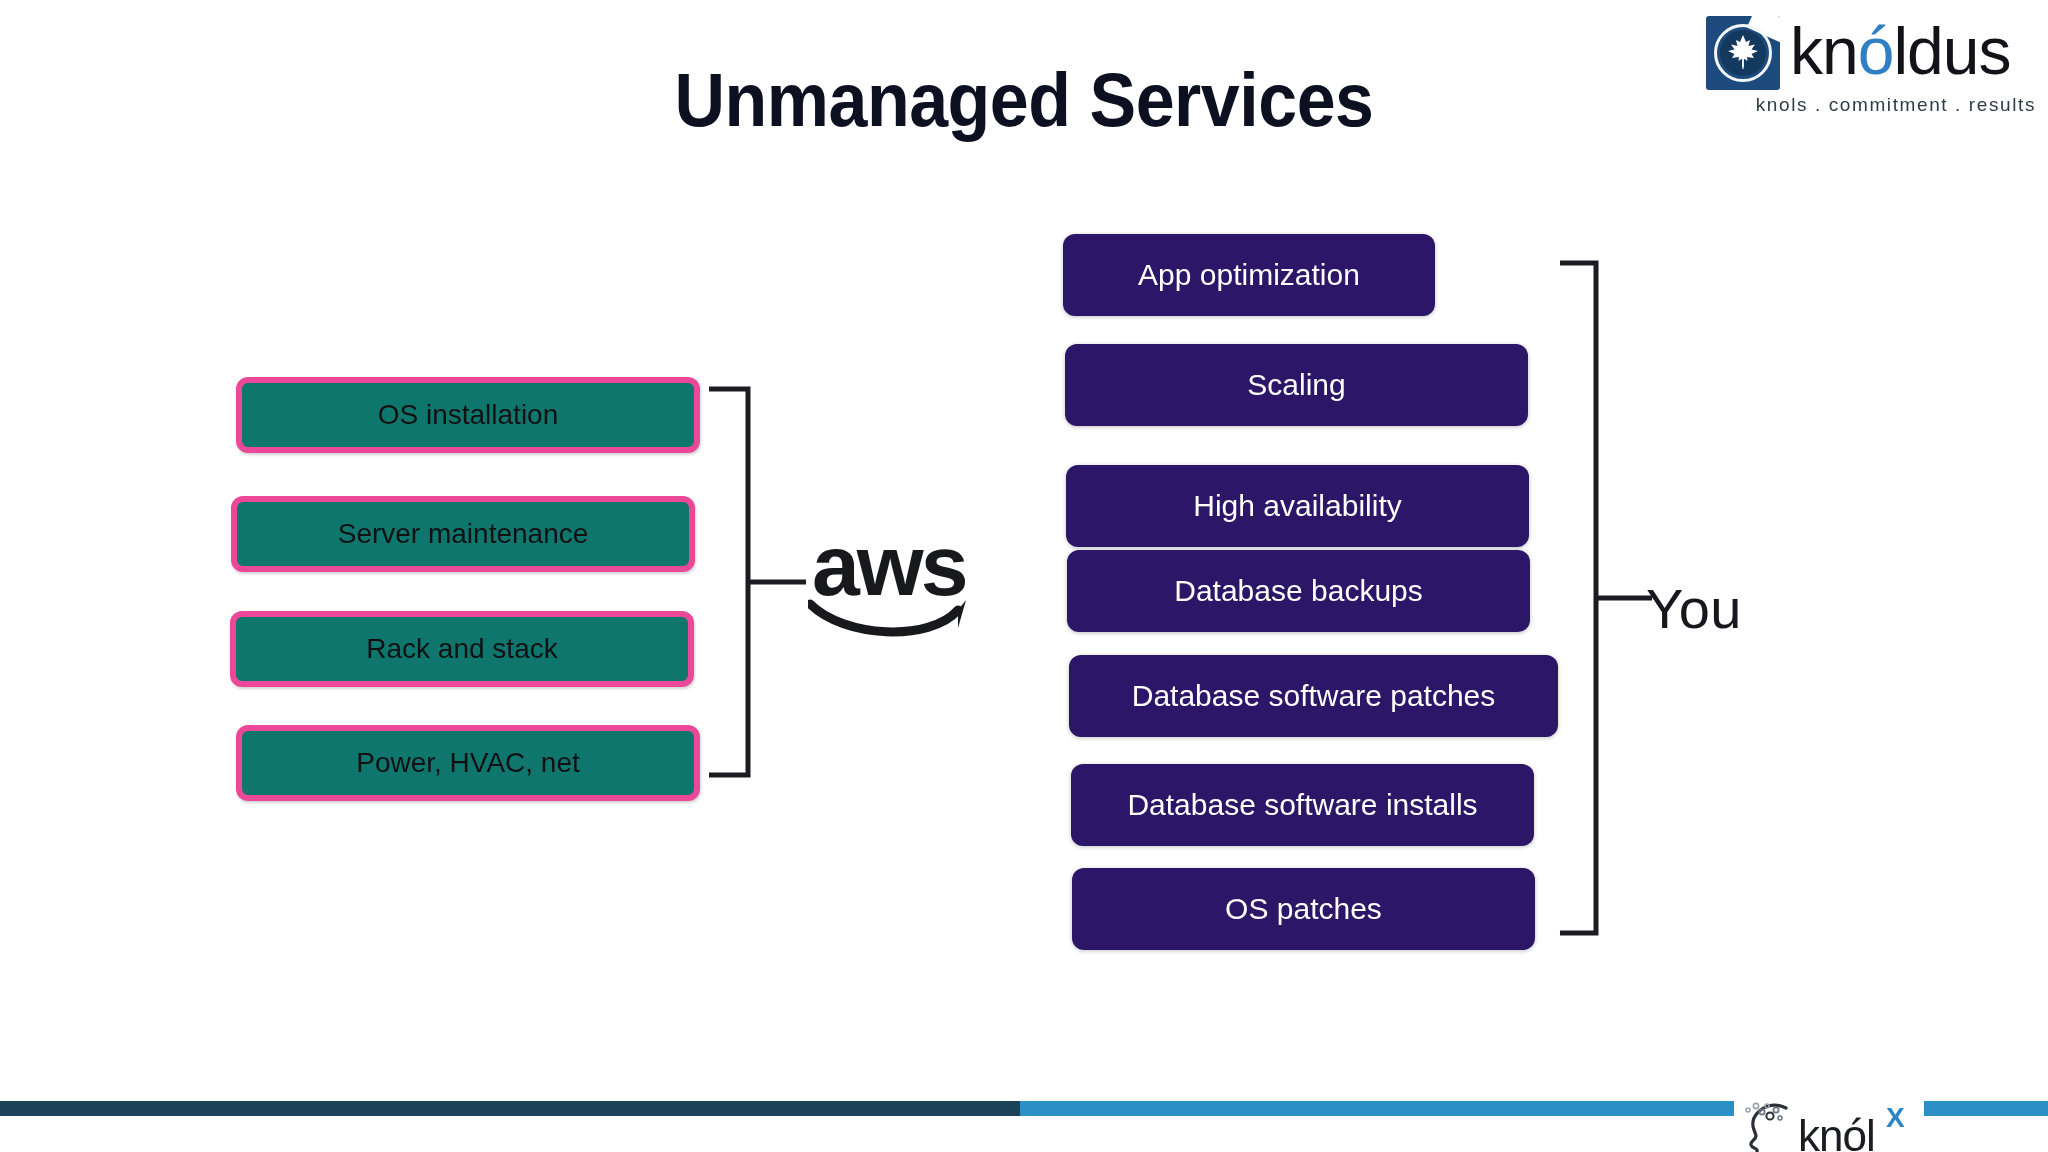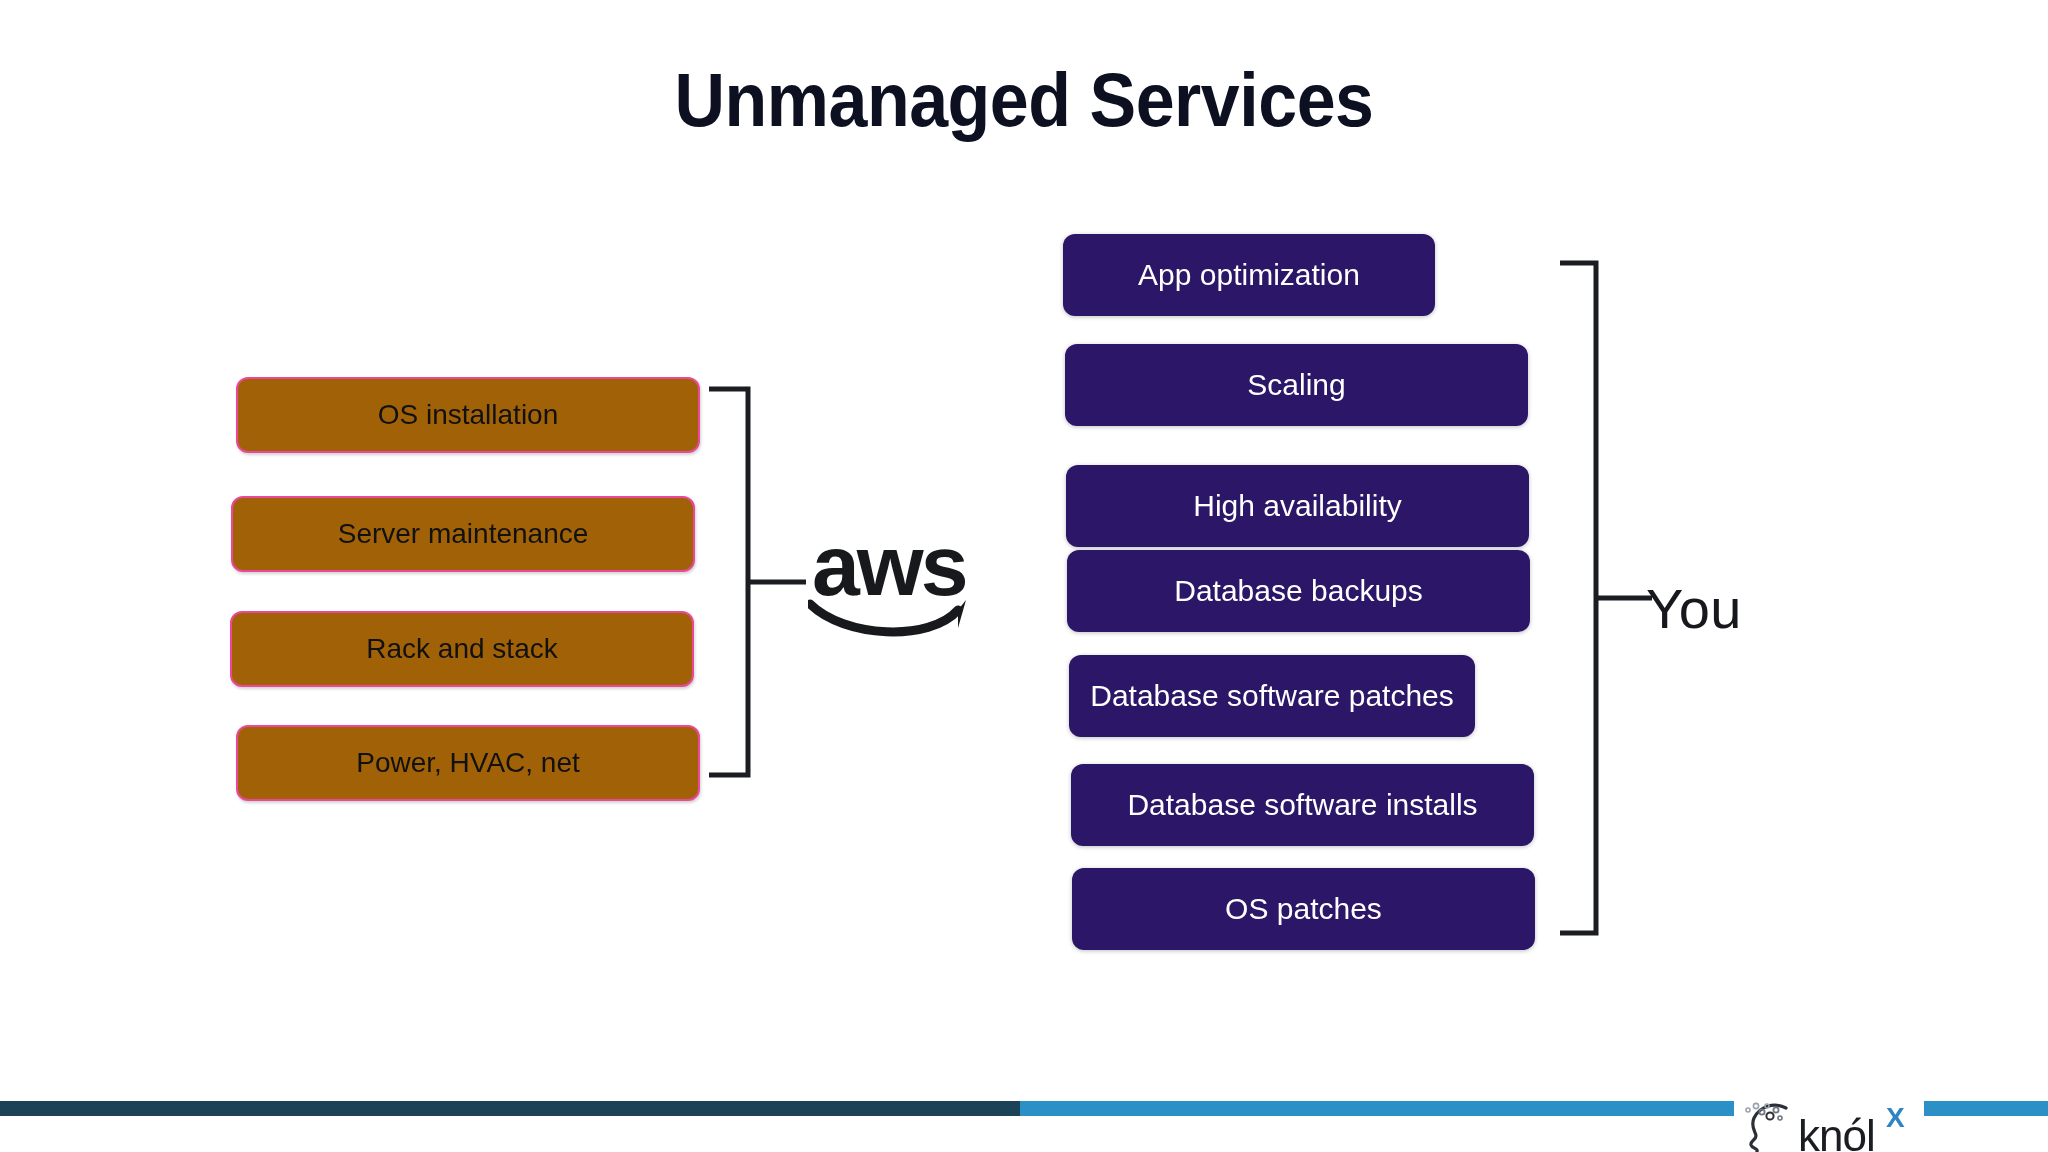--- a/index.html
+++ b/index.html
@@ -117,22 +117,22 @@
   .box {
     position: absolute;
     box-sizing: border-box;
     display: flex;
     align-items: center;
     justify-content: center;
     border-radius: 12px;
     white-space: nowrap;
   }
   .box-left {
-    background: #a16207;
-    border: 2px solid #ec4899;
+    background: #0f766e;
+    border: 6px solid #ec4899;
     color: #111111;
     font-size: 28px;
     box-shadow: 1px 2px 3px rgba(0,0,0,0.18);
   }
   .box-right {
     background: #2b1668;
     color: #ffffff;
     font-size: 30px;
     box-shadow: 0 1px 4px rgba(0,0,0,0.25);
   }
@@ -226,20 +226,33 @@
     height: 72px;
   }
 </style>
 </head>
 <body>
 
 <div id="slide">
 
   <div class="slide-title">Unmanaged Services</div>
 
+  <div class="knoldus-logo">
+    <div class="knoldus-mark">
+      <div class="corner-cut"></div>
+      <div class="ring-outer"></div>
+      <div class="ring-inner"></div>
+      <svg class="leaf" viewBox="0 0 32 38">
+        <path d="M16 1 L19 8 L23 6 L21.5 12 L28 10.5 L24.5 15.5 L31 17 L24.5 20 L27 24 L20 23 L20.5 27 L16.8 24.5 L16.8 33 L15.2 33 L15.2 24.5 L11.5 27 L12 23 L5 24 L7.5 20 L1 17 L7.5 15.5 L4 10.5 L10.5 12 L9 6 L13 8 Z" fill="#ffffff"></path>
+        <rect x="15.4" y="24" width="1.2" height="11" fill="#ffffff"></rect>
+      </svg>
+    </div>
+    <div class="knoldus-word"><span>kn</span><span class="accent-o">ó</span><span>ldus</span></div>
+    <div class="knoldus-tag">knols . commitment . results</div>
+  </div>
 
   <div class="box box-left" style="left:236px; top:377px; width:464px; height:76px;">
     <span>OS installation</span>
   </div>
   <div class="box box-left" style="left:231px; top:496px; width:464px; height:76px;">
     <span>Server maintenance</span>
   </div>
   <div class="box box-left" style="left:230px; top:611px; width:464px; height:76px;">
     <span>Rack and stack</span>
   </div>
@@ -267,21 +280,21 @@
   </div>
   <div class="box box-right" style="left:1065px; top:344px; width:463px; height:82px;">
     <span>Scaling</span>
   </div>
   <div class="box box-right" style="left:1066px; top:445px; width:463px; height:82px;margin-top:20px;">
     <span>High availability</span>
   </div>
   <div class="box box-right" style="left:1067px; top:550px; width:463px; height:82px;">
     <span>Database backups</span>
   </div>
-  <div class="box box-right" style="left:1069px; top:655px; width:406px; height:82px;justify-content:center;">
+  <div class="box box-right" style="left:1069px; top:655px; width:489px; height:82px;justify-content:center;">
     <span>Database software patches</span>
   </div>
   <div class="box box-right" style="left:1072px; top:868px; width:463px; height:82px;">
     <span>OS patches</span>
   </div>
   <div class="box box-right" style="left:1071px; top:764px; width:463px; height:82px;">
     <span>Database software installs</span>
   </div>
 
   <div class="bracket" style="left:1540px; top:260px; width:120px; height:676px;">

